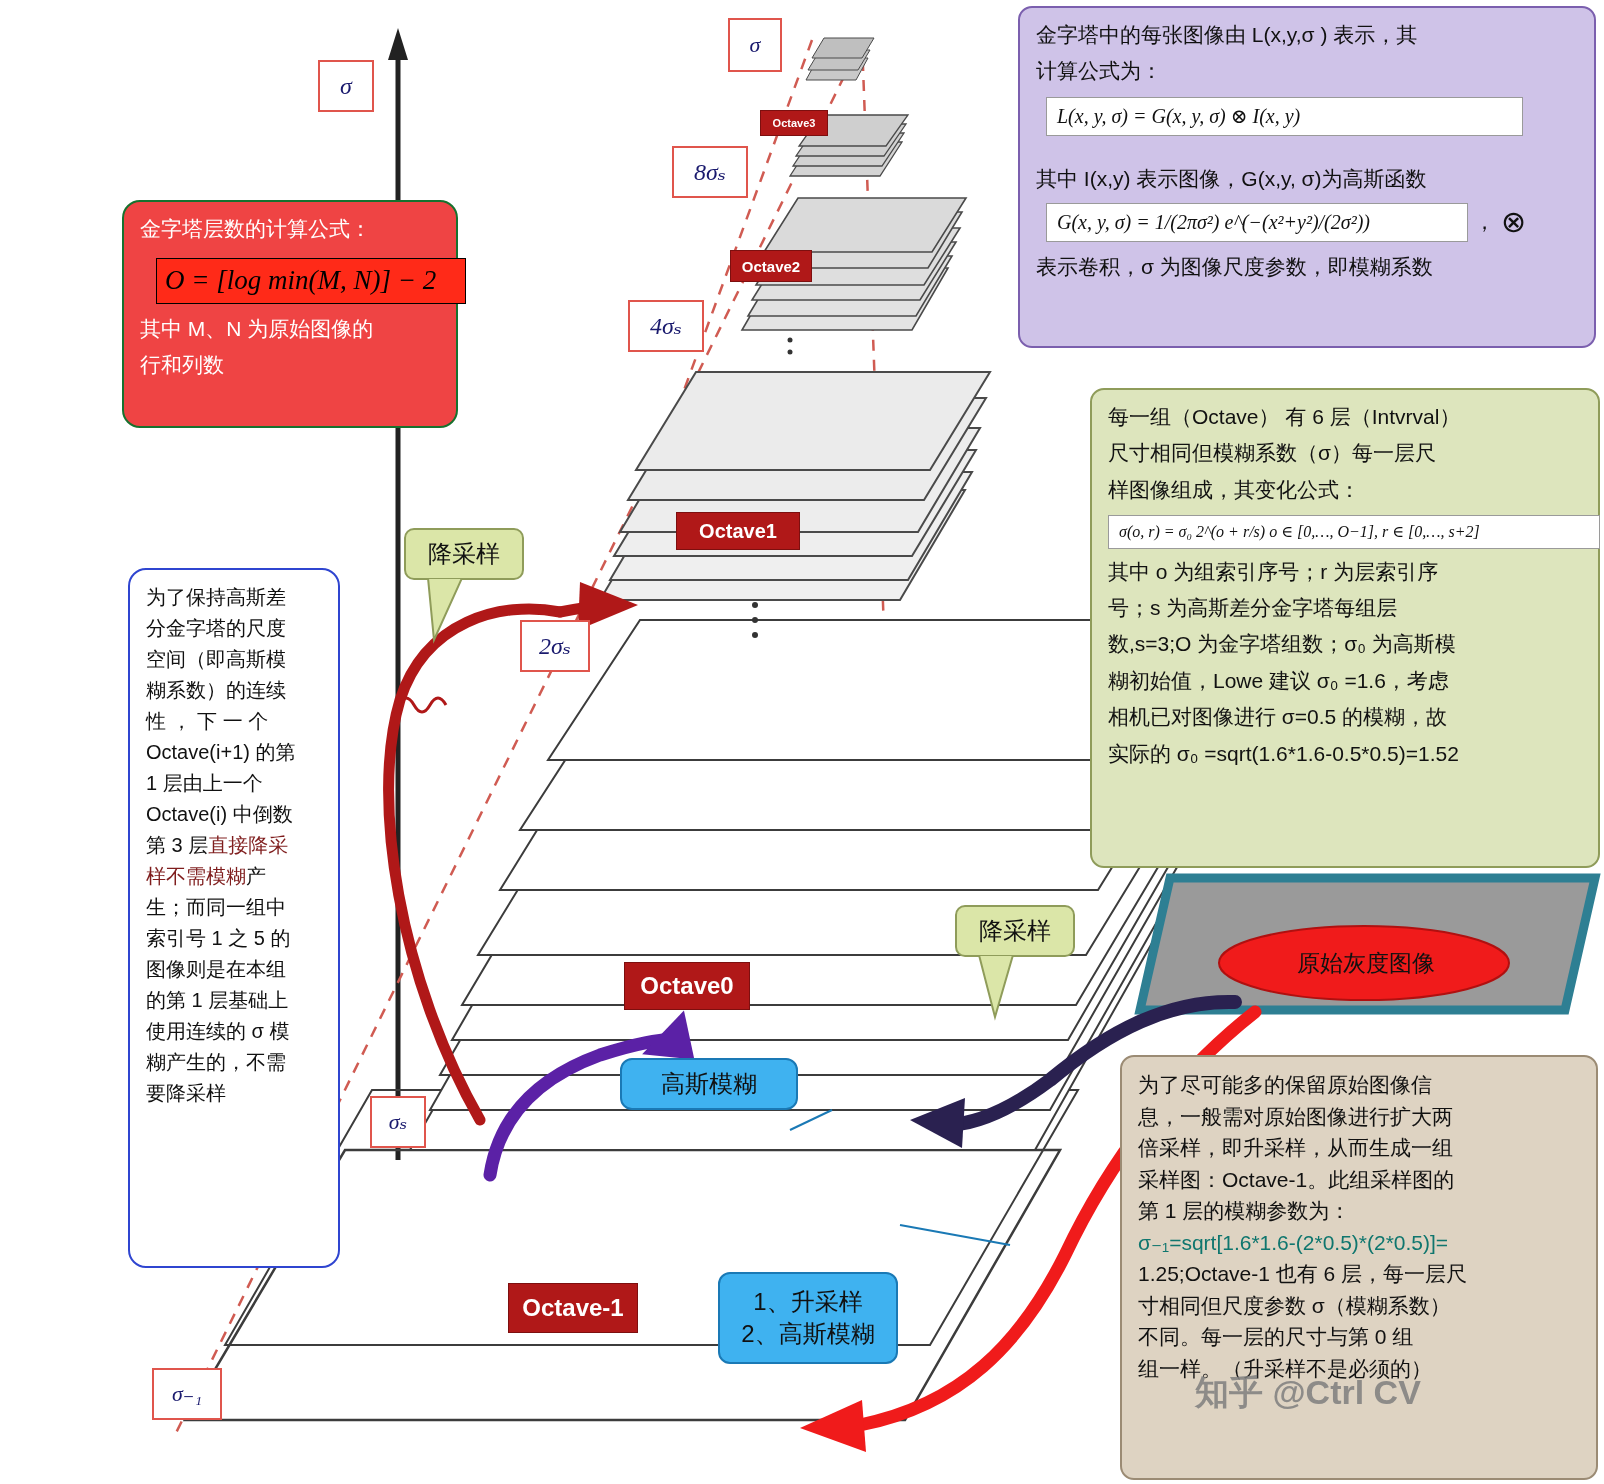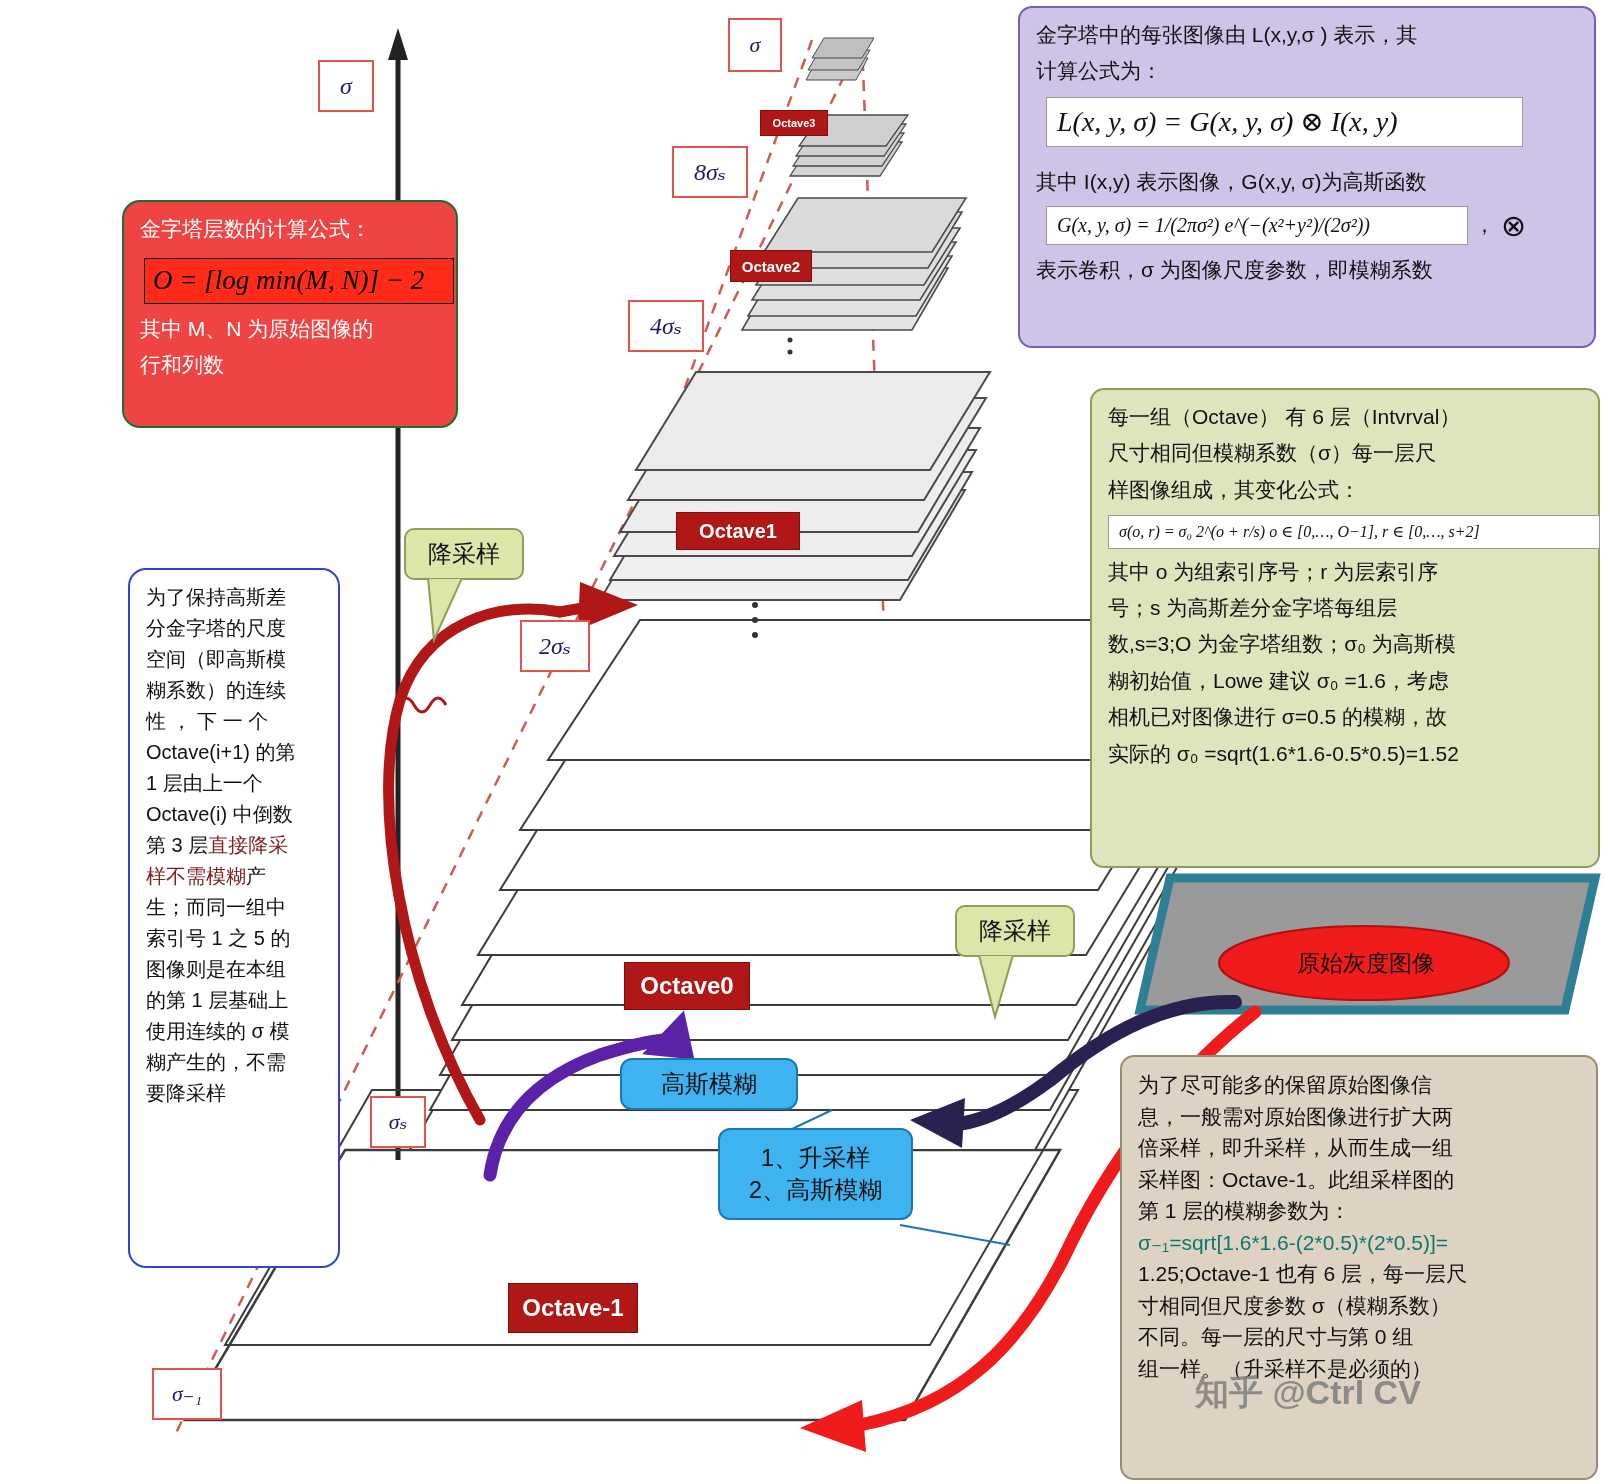--- a/index.html
+++ b/index.html
@@ -107,33 +107,33 @@
 
   <path d="M398,705 q8,-14 16,0 q8,14 16,0 q8,-14 16,0" fill="none" stroke="#b01818" stroke-width="3"></path>
 
   <line x1="1010" y1="1245" x2="900" y2="1225" stroke="#1a79b5" stroke-width="2"></line>
   <line x1="832" y1="1110" x2="790" y2="1130" stroke="#1a79b5" stroke-width="2"></line>
 </svg>
 
 <div class="box note purple" style="left:1018px;top:6px;width:578px;height:342px;font-size:21px;">
   <p>金字塔中的每张图像由 L(x,y,σ ) 表示，其</p>
   <p>计算公式为：</p>
-  <div class="formulaBox" style="font-size:28px;margin:4px 0 20px 10px;width:455px;">L(x, y, σ) = G(x, y, σ) ⊗ I(x, y)</div>
+  <div class="formulaBox" style="font-size:20px;margin:4px 0 28px 10px;width:455px;">L(x, y, σ) = G(x, y, σ) ⊗ I(x, y)</div>
   <p>其中 I(x,y) 表示图像，G(x,y, σ)为高斯函数</p>
   <div style="display:flex;align-items:center;gap:6px;margin:4px 0 8px 10px;">
     <div class="formulaBox" style="font-size:20px;width:400px;">G(x, y, σ) = 1/(2πσ²) e^(−(x²+y²)/(2σ²))</div>
     <span>，</span>
     <span style="font-size:30px;">⊗</span>
   </div>
   <p>表示卷积，σ 为图像尺度参数，即模糊系数</p>
 </div>
 
 <div class="box note green" style="left:122px;top:200px;width:336px;height:228px;font-size:21px;">
   <p>金字塔层数的计算公式：</p>
-  <div class="redformula" style="font-size:27px;margin:8px 0 10px 4px;width:292px;">O = [log min(M, N)] − 2</div>
+  <div class="redformula" style="font-size:27px;margin:8px 0 10px 16px;width:292px;">O = [log min(M, N)] − 2</div>
   <p>其中 M、N 为原始图像的</p>
   <p>行和列数</p>
 </div>
 
 <div class="box note olive" style="left:1090px;top:388px;width:510px;height:480px;font-size:21px;">
   <p>每一组（Octave） 有 6 层（Intvrval）</p>
   <p>尺寸相同但模糊系数（σ）每一层尺</p>
   <p>样图像组成，其变化公式：</p>
   <div class="formulaBox" style="font-size:16px;margin:4px 0 8px 0;width:470px;">σ(o, r) = σ₀ 2^(o + r/s)     o ∈ [0,…, O−1],  r ∈ [0,…, s+2]</div>
   <p>其中 o 为组索引序号；r 为层索引序</p>
@@ -198,18 +198,18 @@
   <polygon points="24,0 58,0 30,62" fill="#dbe6a8" stroke="#8f9c5a" stroke-width="2"></polygon>
 </svg>
 
 <div class="box calloutGreen" style="left:955px;top:905px;width:120px;height:52px;font-size:24px;">降采样</div>
 <svg class="abs" style="left:955px;top:955px;width:130px;height:80px;">
   <polygon points="24,0 58,0 40,62" fill="#dbe6a8" stroke="#8f9c5a" stroke-width="2"></polygon>
 </svg>
 
 <div class="box callout" style="left:620px;top:1058px;width:178px;height:52px;font-size:24px;">高斯模糊</div>
 
-<div class="box callout" style="left:718px;top:1128px;width:195px;height:92px;font-size:24px;flex-direction:column;">
+<div class="box callout" style="left:718px;top:1272px;width:180px;height:92px;font-size:24px;flex-direction:column;">
   <span>1、升采样</span>
   <span>2、高斯模糊</span>
 </div>
 
 <div class="wm" style="left:1195px;top:1370px;">知乎 @Ctrl CV</div>
 
 </body></html>

